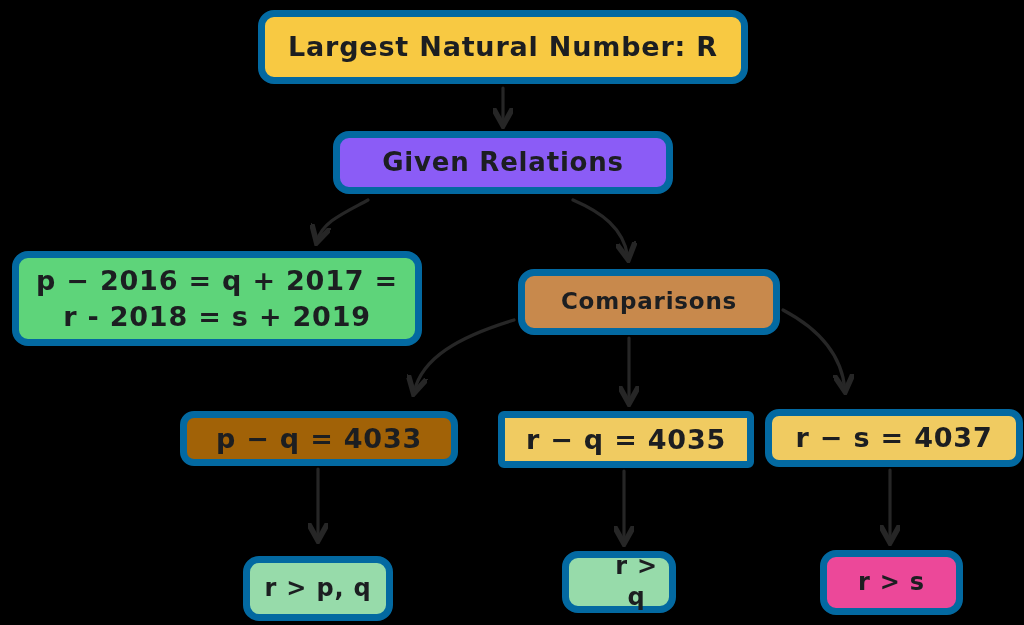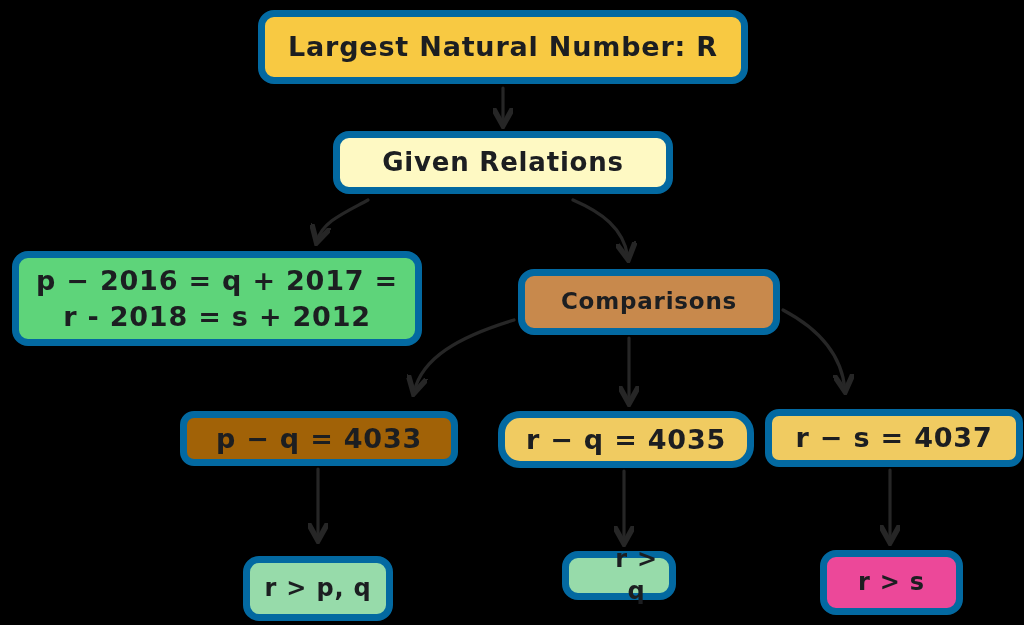--- a/index.html
+++ b/index.html
@@ -33,24 +33,24 @@
     pointer-events: none;
   }
   .arrows path { fill: none; stroke-width: 3.2; stroke-linecap: round; }
 
   
   .n-title        { left: 258px; top:  10px; width: 490px; height: 74px; font-size: 27px; }
   .n-given        { left: 333px; top: 131px; width: 340px; height: 63px; font-size: 26px; }
   .n-relations    { left:  12px; top: 251px; width: 410px; height: 95px; font-size: 27px; }
   .n-comparisons  { left: 518px; top: 269px; width: 262px; height: 66px; font-size: 23px; }
   .n-eq1          { left: 180px; top: 411px; width: 278px; height: 55px; font-size: 27px; border-radius: 14px; }
-  .n-eq2          { left: 498px; top: 411px; width: 256px; height: 57px; font-size: 27px; border-radius: 22px; }
+  .n-eq2          { left: 498px; top: 411px; width: 256px; height: 57px; font-size: 27px; border-radius: 6px; }
   .n-eq3          { left: 765px; top: 409px; width: 258px; height: 58px; font-size: 27px; border-radius: 14px; }
   .n-res1         { left: 243px; top: 556px; width: 150px; height: 65px; font-size: 24px; text-align: right; }
-  .n-res2         { left: 562px; top: 551px; width: 114px; height: 49px; font-size: 24px; padding-left: 35px; }
+  .n-res2         { left: 562px; top: 551px; width: 114px; height: 62px; font-size: 24px; padding-left: 35px; }
   .n-res3         { left: 820px; top: 550px; width: 143px; height: 65px; font-size: 24px; }
 </style>
 </head>
 <body>
 
 <div class="canvas">
 
   <svg class="arrows" viewBox="0 0 1024 625">
     <defs>
       <marker id="ah" viewBox="0 0 12 12" refX="9" refY="6" markerWidth="6.5" markerHeight="6.5" orient="auto-start-reverse">
@@ -67,27 +67,27 @@
       <path d="M 318 469 L 318 539" marker-end="url(#ah)" stroke="#262626"></path>
       <path d="M 624 471 L 624 542" marker-end="url(#ah)" stroke="#262626"></path>
       <path d="M 890 470 L 890 541" marker-end="url(#ah)" stroke="#262626"></path>
     </g>
   </svg>
 
   <div class="node n-title" style="background: rgb(248, 201, 66);">
     <span>Largest Natural Number: R</span>
   </div>
 
-  <div class="node n-given" style="background: #fef9c3;">
+  <div class="node n-given" style="background: #8b5cf6;">
     <span>Given Relations</span>
   </div>
 
   <div class="node n-relations" style="background: rgb(94, 212, 122);">
     <span>p − 2016 = q + 2017 =</span>
-    <span>r - 2018 = s + 2012</span>
+    <span>r - 2018 = s + 2019</span>
   </div>
 
   <div class="node n-comparisons" style="background: rgb(200, 137, 76);">
     <span>Comparisons</span>
   </div>
 
   <div class="node n-eq1" style="background: #a16207;">
     <span>p − q = 4033</span>
   </div>
 

